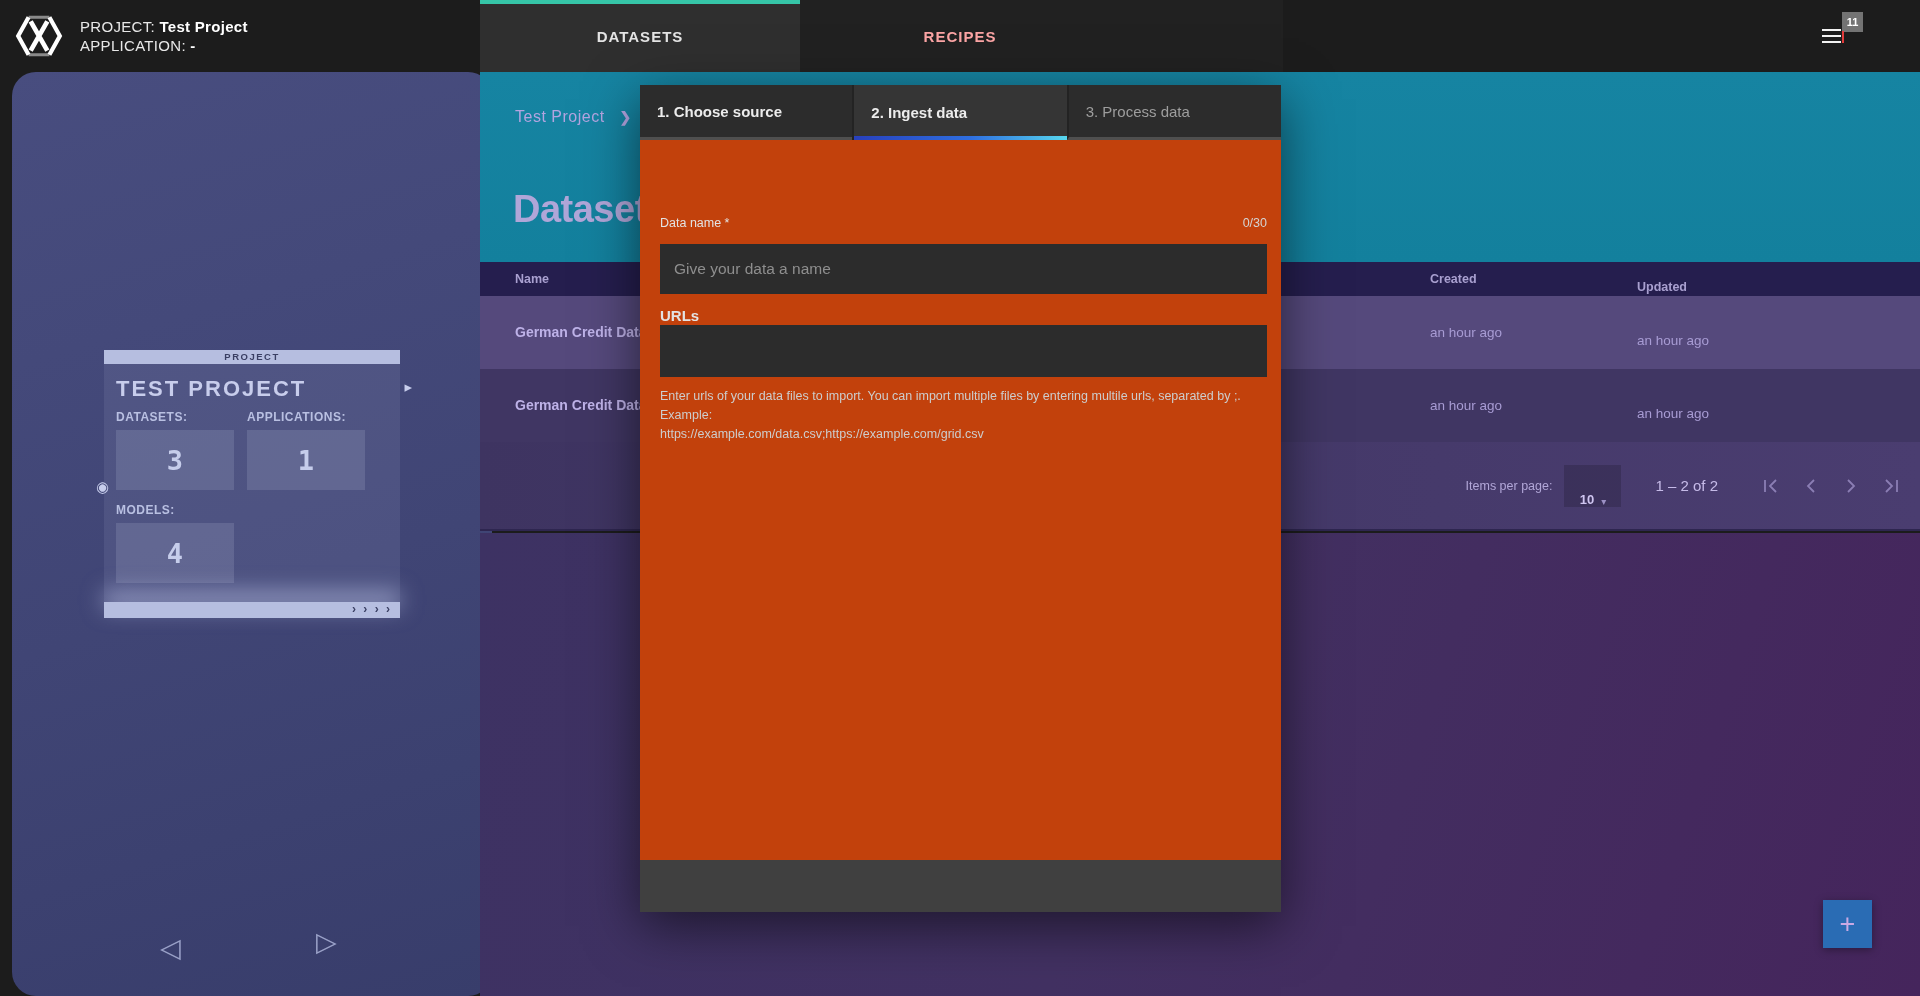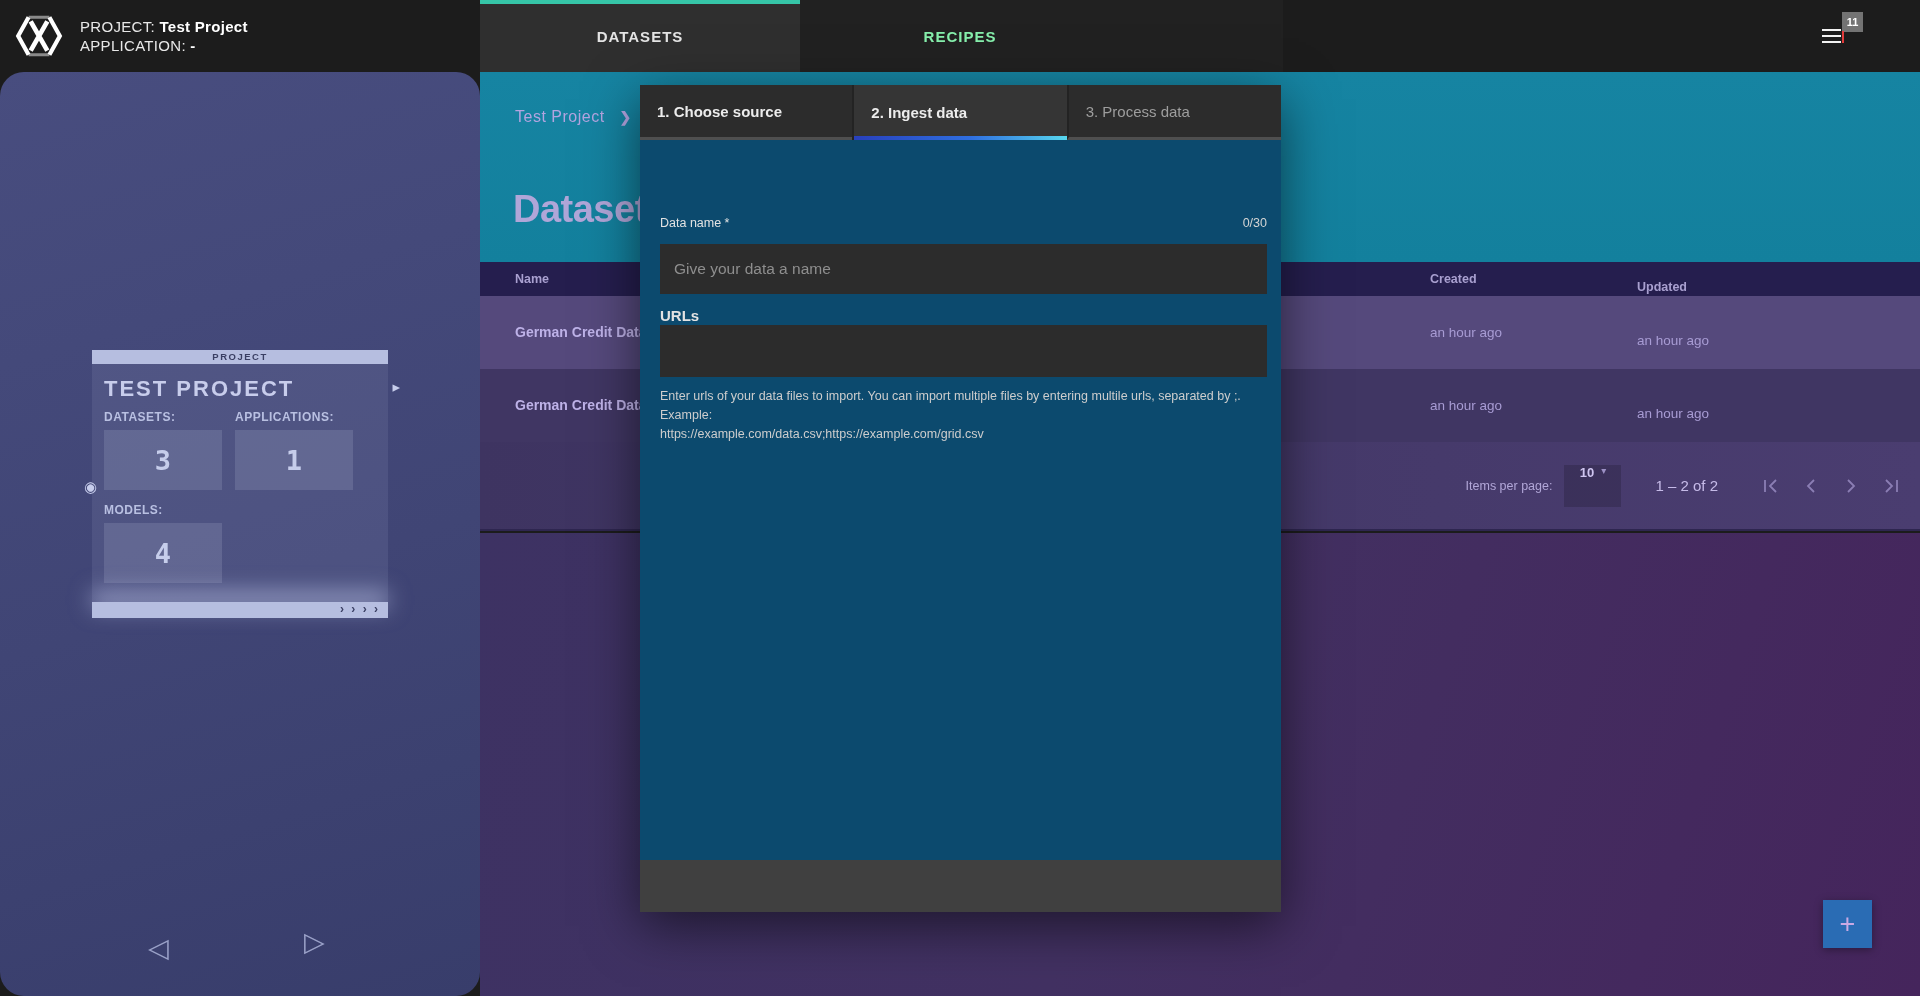--- a/index.html
+++ b/index.html
@@ -8,31 +8,31 @@
     position:relative; width:1920px; height:996px; overflow:hidden;
     font-family:"Liberation Sans", sans-serif; background:#1c1c1c;padding-left:28px;
   }
   
   .topbar { position:absolute; left:0; top:0; width:1920px; height:72px; background:#1c1c1c; }
   .logo { position:absolute; left:14px; top:11px; width:50px; height:50px; }
   .proj-info { position:absolute; left:80px; top:17px; color:#e8e8e8; font-size:15px; line-height:19px; letter-spacing:.3px; }
   .proj-info .val { font-weight:700; color:#ffffff; }
   .tabs-strip { position:absolute; left:480px; top:0; width:803px; height:72px; background:#212121; display:flex; }
   .main-tab { width:320px; height:72px; position:relative; display:flex; align-items:center; justify-content:center;
-              color:#86efac; font-size:15px; font-weight:700; letter-spacing:1px; cursor:pointer; }
+              color:#fca5a5; font-size:15px; font-weight:700; letter-spacing:1px; cursor:pointer; }
   .main-tab.active { background:#2f2f2f; color:#e4e4e4; }
   .main-tab.active::before { content:""; position:absolute; left:0; right:0; top:0; height:4px; background:#36c6a8; }
   .hamburger { position:absolute; left:1822px; top:29px; width:19px; height:14px; cursor:pointer; }
   .hamburger i { display:block; height:2px; background:#f2f2f2; margin-bottom:4px; }
   .notif-badge { position:absolute; left:1842px; top:12px; min-width:21px; height:20px; background:#737373;
                  color:#fff; font-size:11px; font-weight:700; display:flex; align-items:center; justify-content:center; }
   .badge-tail { position:absolute; left:1842px; top:31px; width:2px; height:12px; background:#e23b3b; }
 
   
-  .left-panel { position:absolute; left:0; top:72px; width:480px; height:924px;
+  .left-panel { position:absolute; left:12px; top:72px; width:480px; height:924px;
                 background:linear-gradient(163deg,#484d7f 0%, #404575 55%, #383d6b 100%);border-radius:24px; }
   .proj-card { position:absolute; left:92px; top:278px; width:296px; height:268px;
                background:rgba(200,208,240,0.10); cursor:pointer; }
   .card-bar-top { position:absolute; left:0; top:0; right:0; height:14px; background:#b6bee0;
                   color:#3a3f63; font-size:9.5px; font-weight:700; letter-spacing:1.5px;
                   text-align:center; line-height:14px; }
   .card-title { position:absolute; left:12px; top:26px; font-size:22px; font-weight:700;
                 letter-spacing:2px; color:#c8cdec; }
   .stats { position:absolute; left:12px; top:60px; width:272px; display:grid;
            grid-template-columns:118px 118px; column-gap:34px; row-gap:14px;gap:13px; }
@@ -65,21 +65,21 @@
   .t-row.r2 { top:369px; background:#403663; }
   .t-row .name { position:absolute; left:35px; line-height:73px; font-size:14px; font-weight:700;
                  color:#beb2e8; white-space:nowrap; }
   .t-row .time { position:absolute; line-height:73px; font-size:13.5px; color:#a89cd4; }
   .col-name { left:35px; } .col-created { left:950px; } .col-updated { left:1157px;margin-top:8px; }
   .pag-band { position:absolute; left:480px; top:442px; width:1440px; height:89px;
               background:linear-gradient(90deg,#3e3461,#4a3d70); border-bottom:2px solid #2e2650; }
   .pag-controls { position:absolute; right:20px; top:0; height:87px; display:flex; align-items:center; }
   .ipp-label { font-size:12.5px; color:#b2a7d8; }
   .ipp-select { margin-left:12px; width:57px; height:42px; background:rgba(0,0,0,.16); display:flex;
-                align-items:flex-start; justify-content:center; gap:7px; cursor:pointer; }
+                align-items:flex-end; justify-content:center; gap:7px; cursor:pointer; }
   .ipp-select .v { font-size:13px; font-weight:700; color:#cfc5f0; }
   .ipp-select .a { font-size:10px; color:#9c90c5; }
   .pag-range { margin-left:34px; font-size:15px; color:#c6bbe8; }
   .pager { margin-left:44px; display:flex; gap:24px; }
   .pager svg { display:block; cursor:pointer; }
   .lower-bg { position:absolute; left:480px; top:533px; width:1440px; height:463px;
               background:linear-gradient(108deg,#3d3263 0%, #423162 45%, #45255c 100%); }
   .fab { position:absolute; left:1823px; top:900px; width:49px; height:48px; background:#2a6cb4;
          color:#c9a9e4; font-size:27px; font-weight:400; display:flex; align-items:center;
          justify-content:center; cursor:pointer; box-shadow:0 2px 8px rgba(0,0,0,.35); z-index:5; }
@@ -89,21 +89,21 @@
            box-shadow:0 14px 50px rgba(0,0,0,.55); z-index:10; }
   .steps { display:flex; height:55px; }
   .step { flex:1; position:relative; background:#2c2c2c; display:flex; align-items:center;
           padding-left:17px; font-size:15px; font-weight:700; color:#ececec; cursor:pointer;
           border-bottom:3px solid #4f4f4f; }
   .step + .step { border-left:2px solid #232323; }
   .step.active { background:#353535; border-bottom:none; }
   .step.active::after { content:""; position:absolute; left:0; right:0; bottom:0; height:4px;
           background:linear-gradient(90deg,#2840bc 0%, #2f6fe0 55%, #57d7ee 100%); }
   .step.upcoming { color:#9e9e9e; font-weight:400; }
-  .modal-body { position:absolute; left:0; top:55px; right:0; bottom:52px; background:#0c4a6e; }
+  .modal-body { position:absolute; left:0; top:55px; right:0; bottom:52px; background:#c2410c; }
   .label-row { position:absolute; left:20px; right:14px; top:76px; display:flex;
                justify-content:space-between; font-size:12.5px; color:#e3e3e3; }
   .counter { color:#d4d4d4; }
   .m-input { position:absolute; left:20px; right:14px; height:50px; background:#2c2c2c; border:none;
              outline:none; color:#dddddd; font-size:15.5px; padding:0 14px;
              font-family:"Liberation Sans", sans-serif; }
   .m-input::placeholder { color:#8e8e8e; }
   #input-name { top:104px; }
   .urls-label { position:absolute; left:20px; top:167px; font-size:15px; color:#e3e3e3;font-weight:bold; }
   #input-urls { top:185px; height:52px; }

